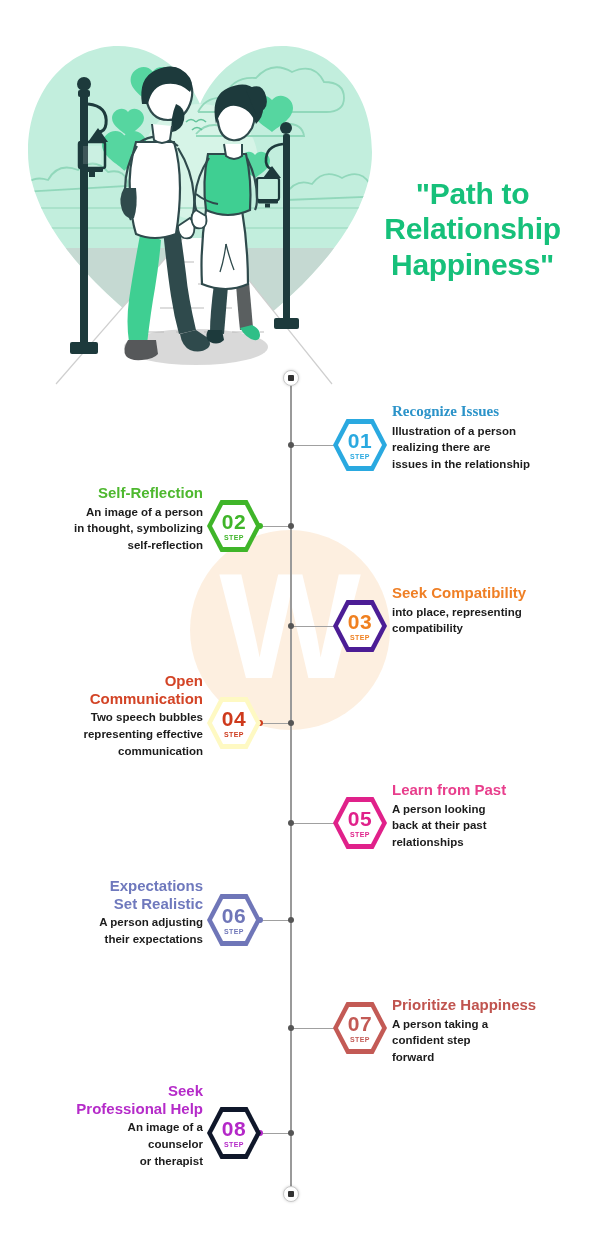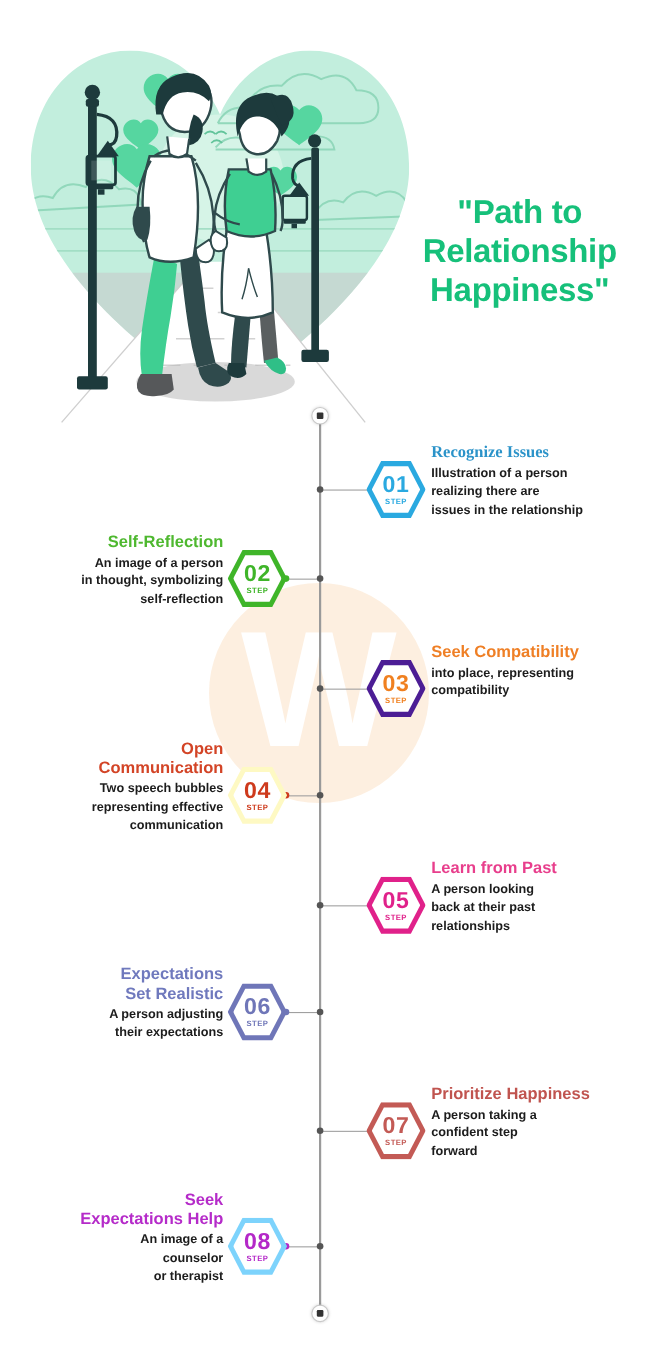--- a/index.html
+++ b/index.html
@@ -381,43 +381,43 @@
           <div class="node-dot" style="left: 288px; background: rgb(85, 85, 85);"></div>
           <div class="node-dot" style="left: 337px; background: rgb(195, 90, 85);"></div>
           <div class="hex-wrap" style="left: 333px;">
             <div class="hex" style="background: rgb(195, 90, 85);">
               <div class="hex-inner"></div>
               <div class="hex-num" style="color: rgb(195, 90, 85);">07</div>
               <div class="hex-step" style="color: rgb(195, 90, 85);">STEP</div>
             </div>
           </div>
           <div class="txt right" style="top: -42px;">
-            <div class="ttl" style="color: rgb(192, 84, 79);">Prioritize Happiness</div>
+            <div class="ttl" style="color: rgb(192, 84, 79); margin-top: 10px;">Prioritize Happiness</div>
             <div class="dsc">
               <div>A person taking a</div>
               <div>confident step</div>
               <div>forward</div>
             </div>
           </div>
         </div>
         <div class="row" style="top: 765px;">
           <div class="connector" style="left: 260px; width: 31px; background: rgb(160, 160, 160);"></div>
           <div class="node-dot" style="left: 288px; background: rgb(85, 85, 85);"></div>
           <div class="node-dot" style="left: 257px; background: rgb(180, 40, 200);"></div>
           <div class="hex-wrap" style="left: 207px;">
-            <div class="hex" style="background: #7dd3fc;">
+            <div class="hex" style="background: #0f172a;">
               <div class="hex-inner"></div>
               <div class="hex-num" style="color: rgb(180, 40, 200);">08</div>
               <div class="hex-step" style="color: rgb(180, 40, 200);">STEP</div>
             </div>
           </div>
           <div class="txt left" style="top: -51px;">
             <div class="ttl" style="color: rgb(181, 43, 201);">
               <div>Seek</div>
-              <div>Expectations Help</div>
+              <div>Professional Help</div>
             </div>
             <div class="dsc">
               <div>An image of a</div>
               <div>counselor</div>
               <div>or therapist</div>
             </div>
           </div>
         </div>
       </div>
   </div>

